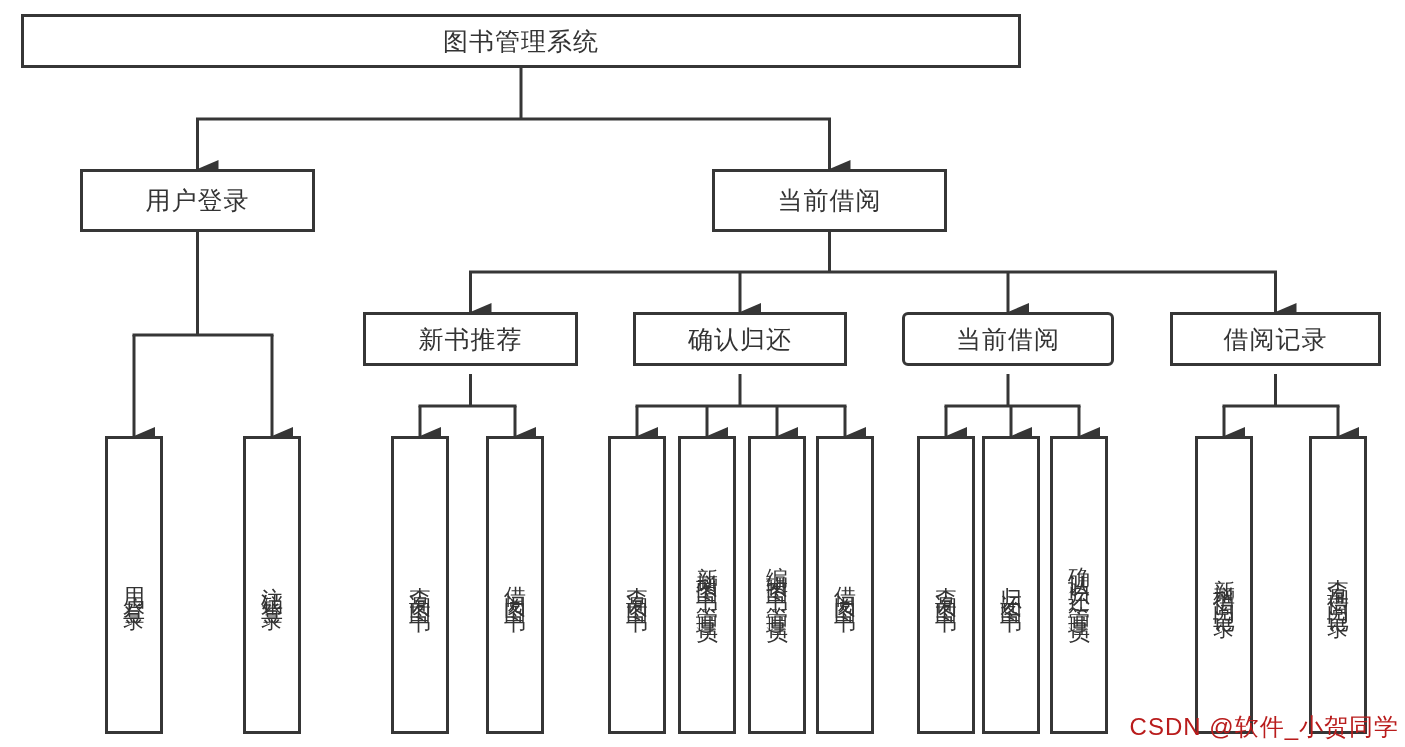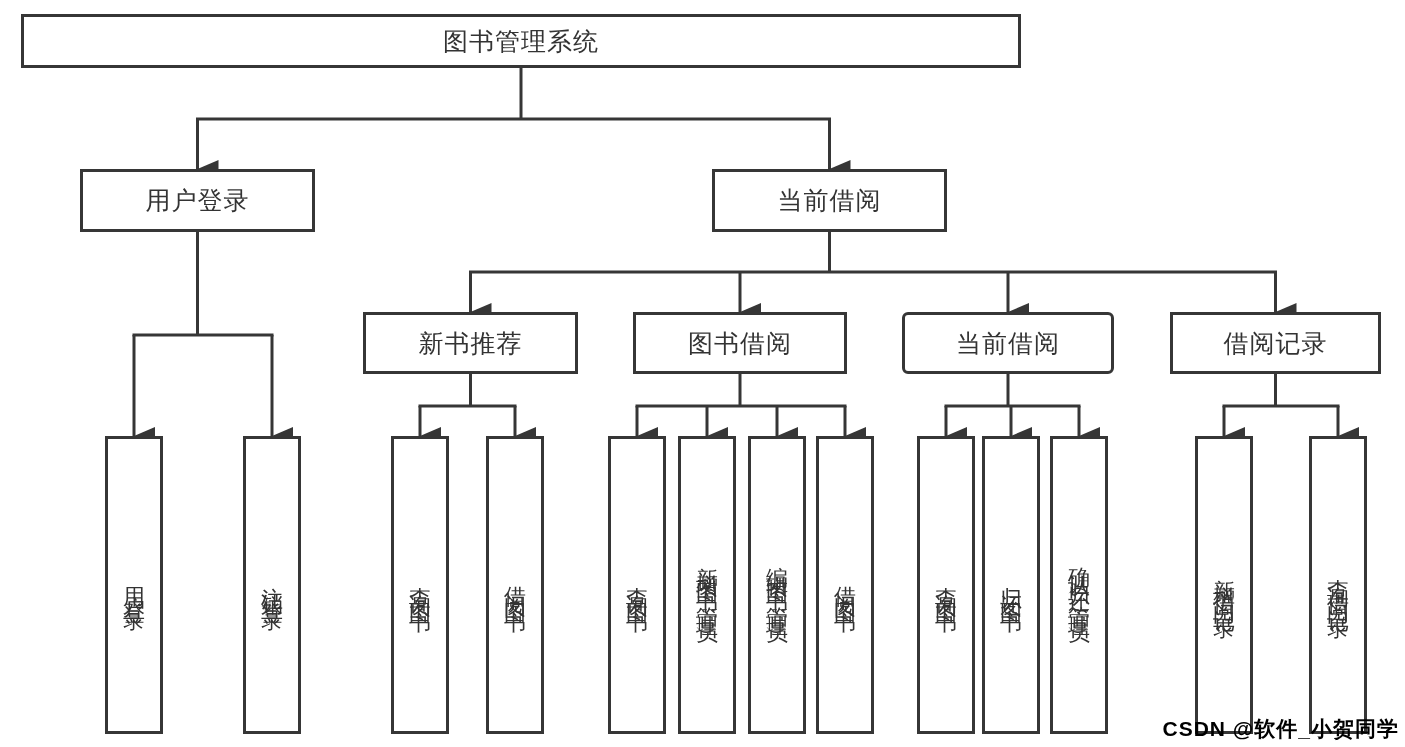--- a/index.html
+++ b/index.html
@@ -34,46 +34,45 @@
     text-align: center;
     font-size: 25px;
     letter-spacing: 1px;
     line-height: 1;
     white-space: nowrap;
   }
   .root-box   { left: 21px;  top: 14px;  width: 1000px; height: 54px; }
   .lvl1       { top: 169px; height: 63px; width: 235px; }
   .lvl1.user  { left: 80px; }
   .lvl1.mgmt  { left: 712px; }
-  .lvl2       { top: 312px; height: 62px; }
+  .lvl2       { top: 312px; height: 54px; }
   .lvl2.m0 { left: 363px;  width: 215px; }
   .lvl2.m1 { left: 633px;  width: 214px; }
   .lvl2.m2 { left: 902px;  width: 212px; border-radius: 6px; }
   .lvl2.m3 { left: 1170px; width: 211px; }
   .leaf {
     top: 436px;
     height: 298px;
     width: 58px;
     writing-mode: vertical-rl;
     text-orientation: mixed;
     font-size: 22px;
     letter-spacing: 8px;
     white-space: normal;
     line-height: 1;
   }
   .watermark {
     position: absolute;
     right: 6px;
     bottom: 4px;
-    font-size: 21px;
-    color: #000000;
+    font-size: 24px;
+    color: #b91c1c;
     letter-spacing: 1px;
     z-index: 5;
     pointer-events: none;
-    font-weight: bold;
   }
 </style>
 </head>
 <body>
 
 <div class="stage">
 
   <svg class="connectors" width="1405" height="747" viewBox="0 0 1405 747" xmlns="http://www.w3.org/2000/svg">
     <defs>
       <marker id="arr" viewBox="0 0 6 7" refX="3" refY="7" markerWidth="6" markerHeight="7" orient="auto">
@@ -137,21 +136,21 @@
       </g>
     </g>
   </svg>
 
   <div class="box root-box">图书管理系统</div>
 
   <div class="box lvl1 user">用户登录</div>
   <div class="box lvl1 mgmt">当前借阅</div>
 
   <div class="box lvl2 m0">新书推荐</div>
-  <div class="box lvl2 m1">图书借阅</div>
+  <div class="box lvl2 m1">确认归还</div>
   <div class="box lvl2 m2">当前借阅</div>
   <div class="box lvl2 m3">借阅记录</div>
 
   <div class="box leaf" style="left:105px">用户登录</div>
   <div class="box leaf" style="left:243px">注销登录</div>
 
   <div class="box leaf" style="left:391px">查询图书</div>
   <div class="box leaf" style="left:486px">借阅图书</div>
 
   <div class="box leaf" style="left:608px">查询图书</div>

